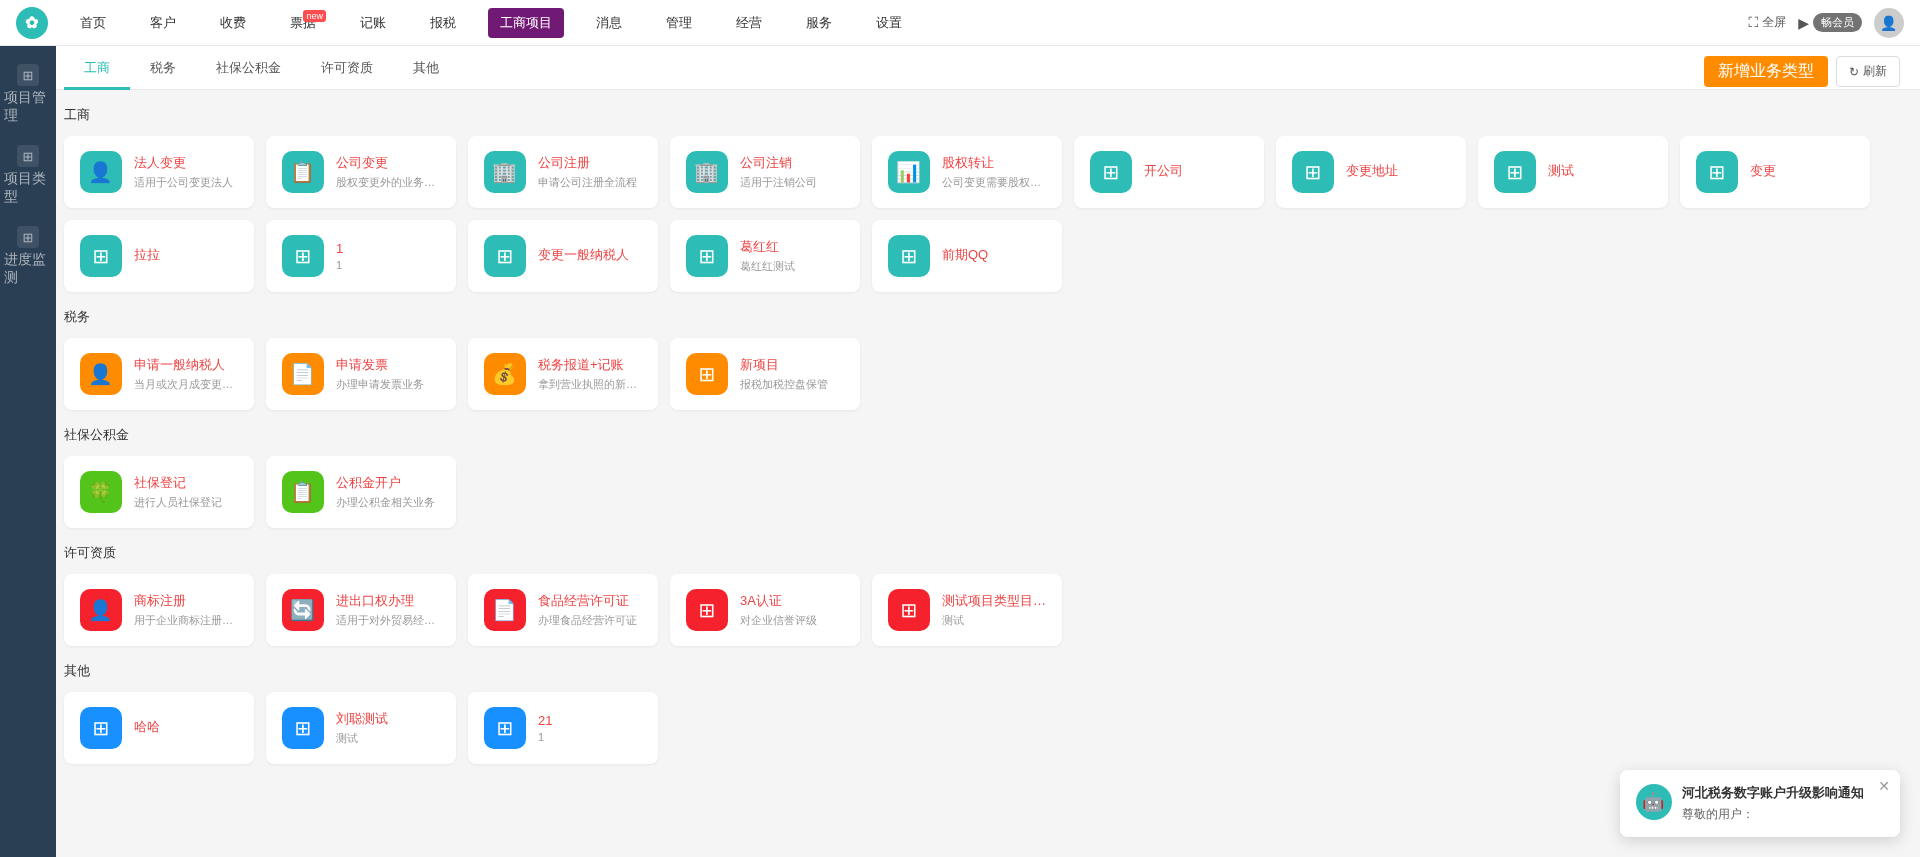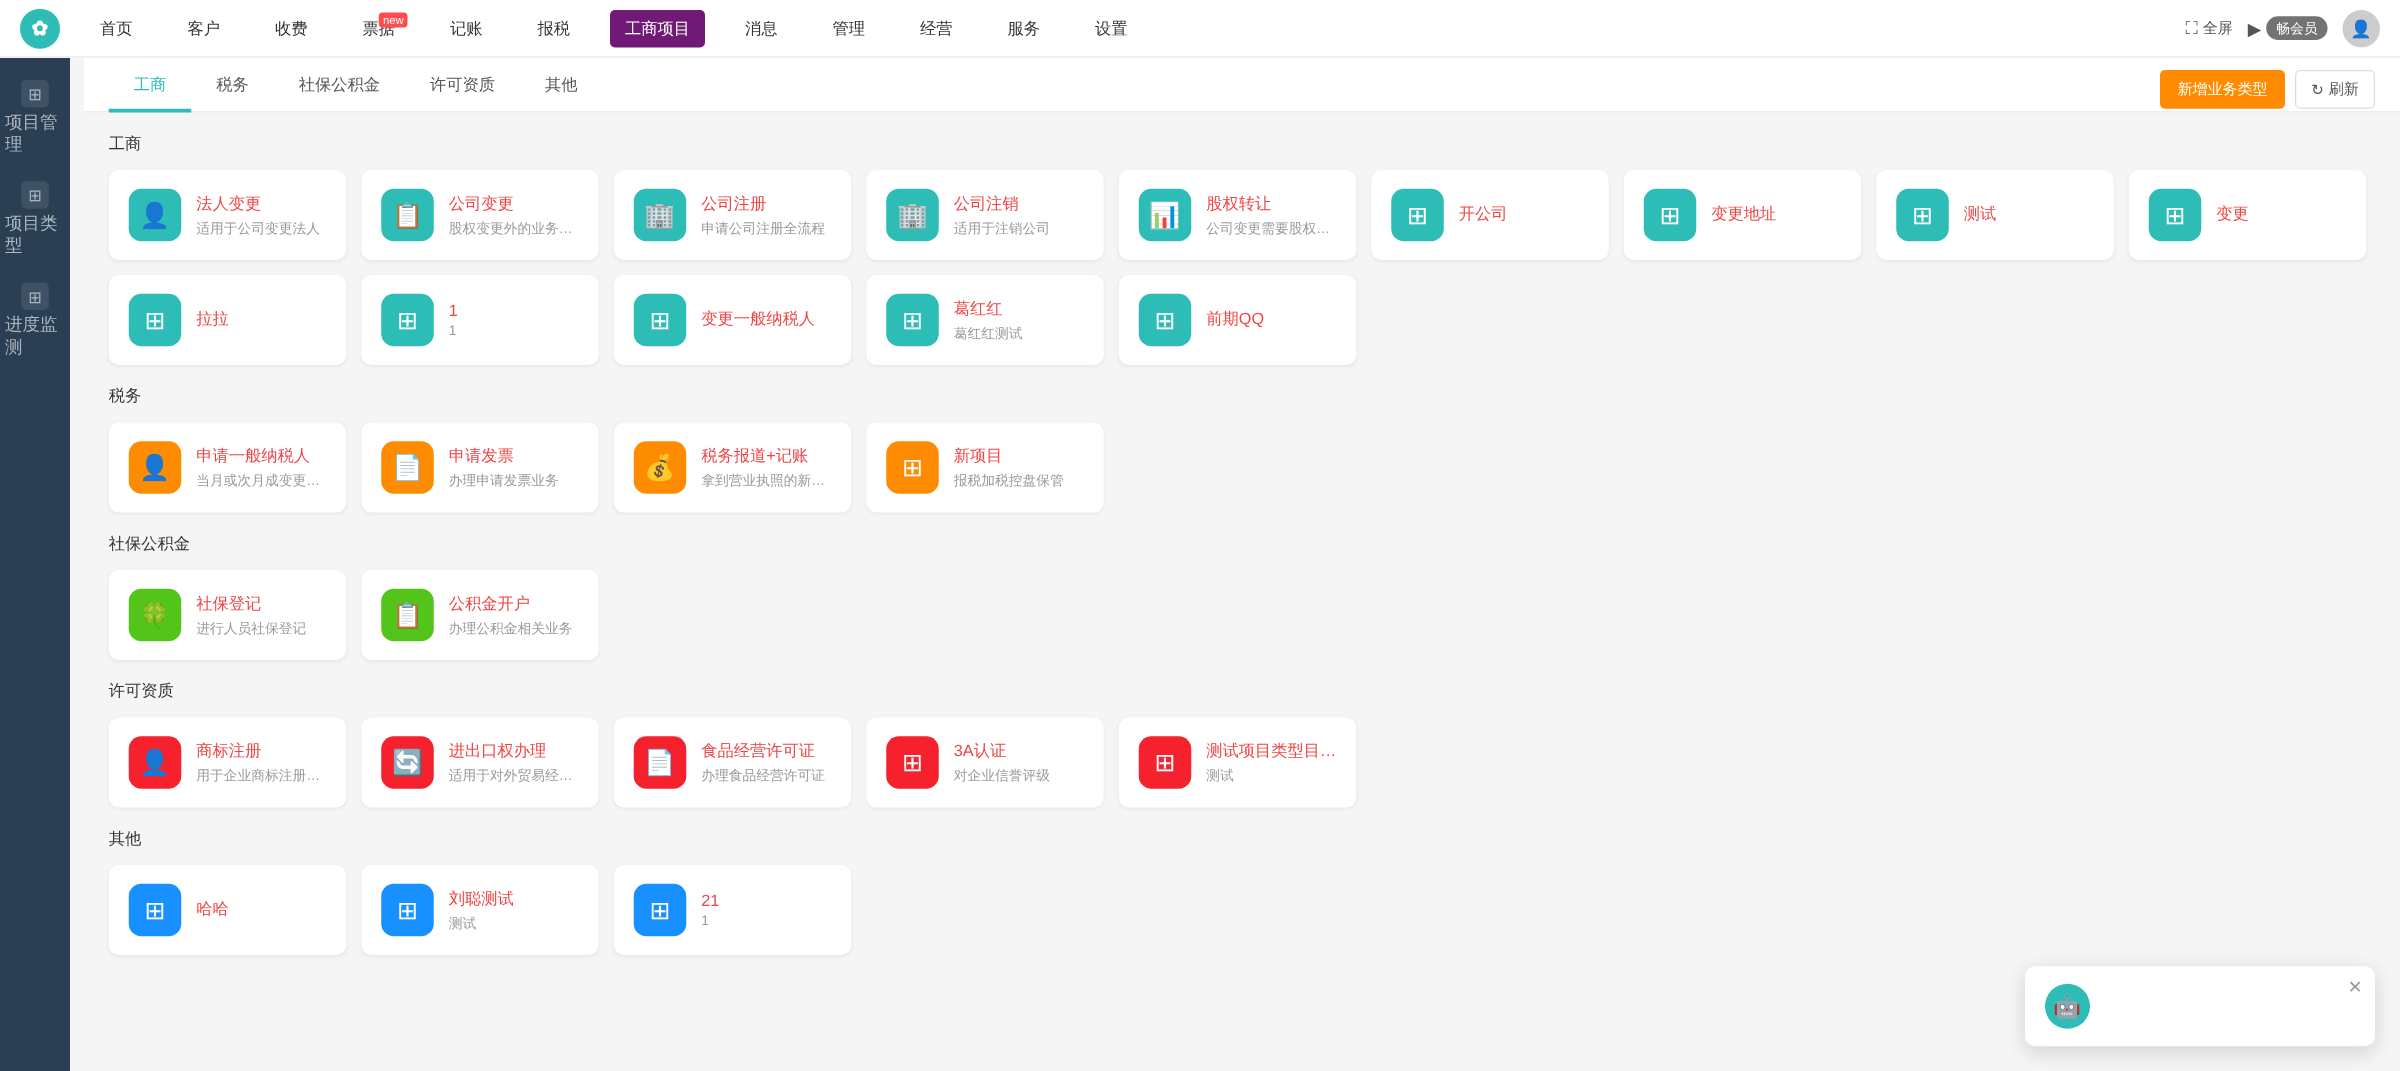--- a/index.html
+++ b/index.html
@@ -116,21 +116,21 @@
       background: rgba(255,255,255,0.1);
       border-radius: 4px;
       display: flex; align-items: center; justify-content: center;
       font-size: 13px;
     }
     .sidebar-item span { font-size: 14px; }
 
     
     .main-content {
       margin-top: 46px;
-      margin-left: 67px;
+      margin-left: 44px;
       padding: 0;
       background: #f5f5f5;
       min-height: calc(100vh - 46px);
     }
 
     
     .tabs-bar {
       background: #fff;
       border-bottom: 1px solid #e8e8e8;
       padding: 0 20px;
@@ -151,21 +151,21 @@
       border-bottom-color: #2dbdb6;
       font-weight: 500;
     }
     .btn-add-type {
       background: #ff8c00;
       color: #fff;
       border: none;
       padding: 0 14px;
       border-radius: 4px;
       cursor: pointer;
-      font-size: 12px;
+      font-size: 16px;
     }
     .btn-refresh {
       background: #fff;
       color: #555;
       border: 1px solid #ddd;
       padding: 6px 12px;
       border-radius: 4px;
       cursor: pointer;
       font-size: 12px;
       display: flex; align-items: center; gap: 4px;
@@ -558,14 +558,18 @@
       </div>
     </div>
 
   </div>
 </div>
 
 <div class="notification-popup">
   <span class="notification-close">✕</span>
   <div style="display:flex; align-items:flex-start; gap:10px;">
     <div style="width:36px;height:36px;border-radius:50%;background:#2dbdb6;display:flex;align-items:center;justify-content:center;color:#fff;font-size:18px;flex-shrink:0;">🤖</div>
+    <div>
+      <div style="font-weight:600;font-size:13px;margin-bottom:4px;">河北税务数字账户升级影响通知</div>
+      <div style="color:#666;">尊敬的用户：</div>
+    </div>
   </div>
 </div>
 
 </body></html>

